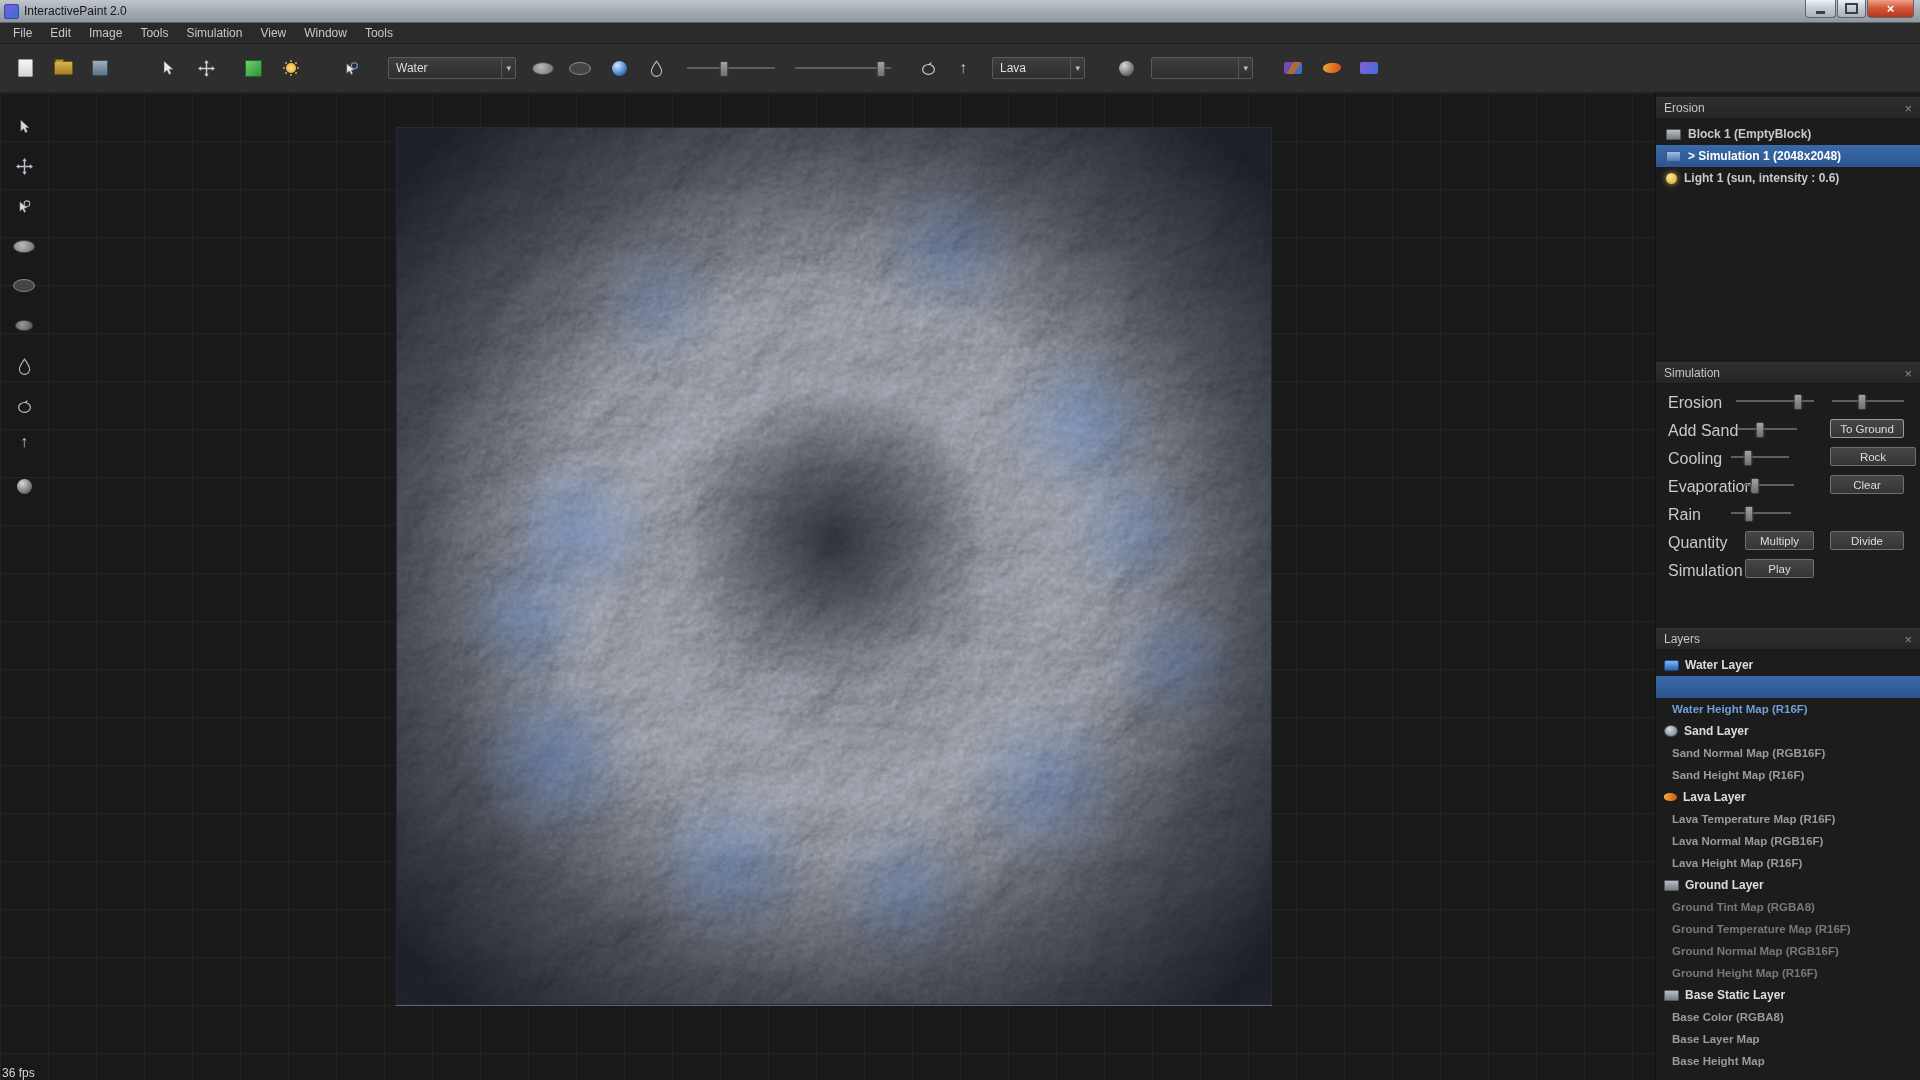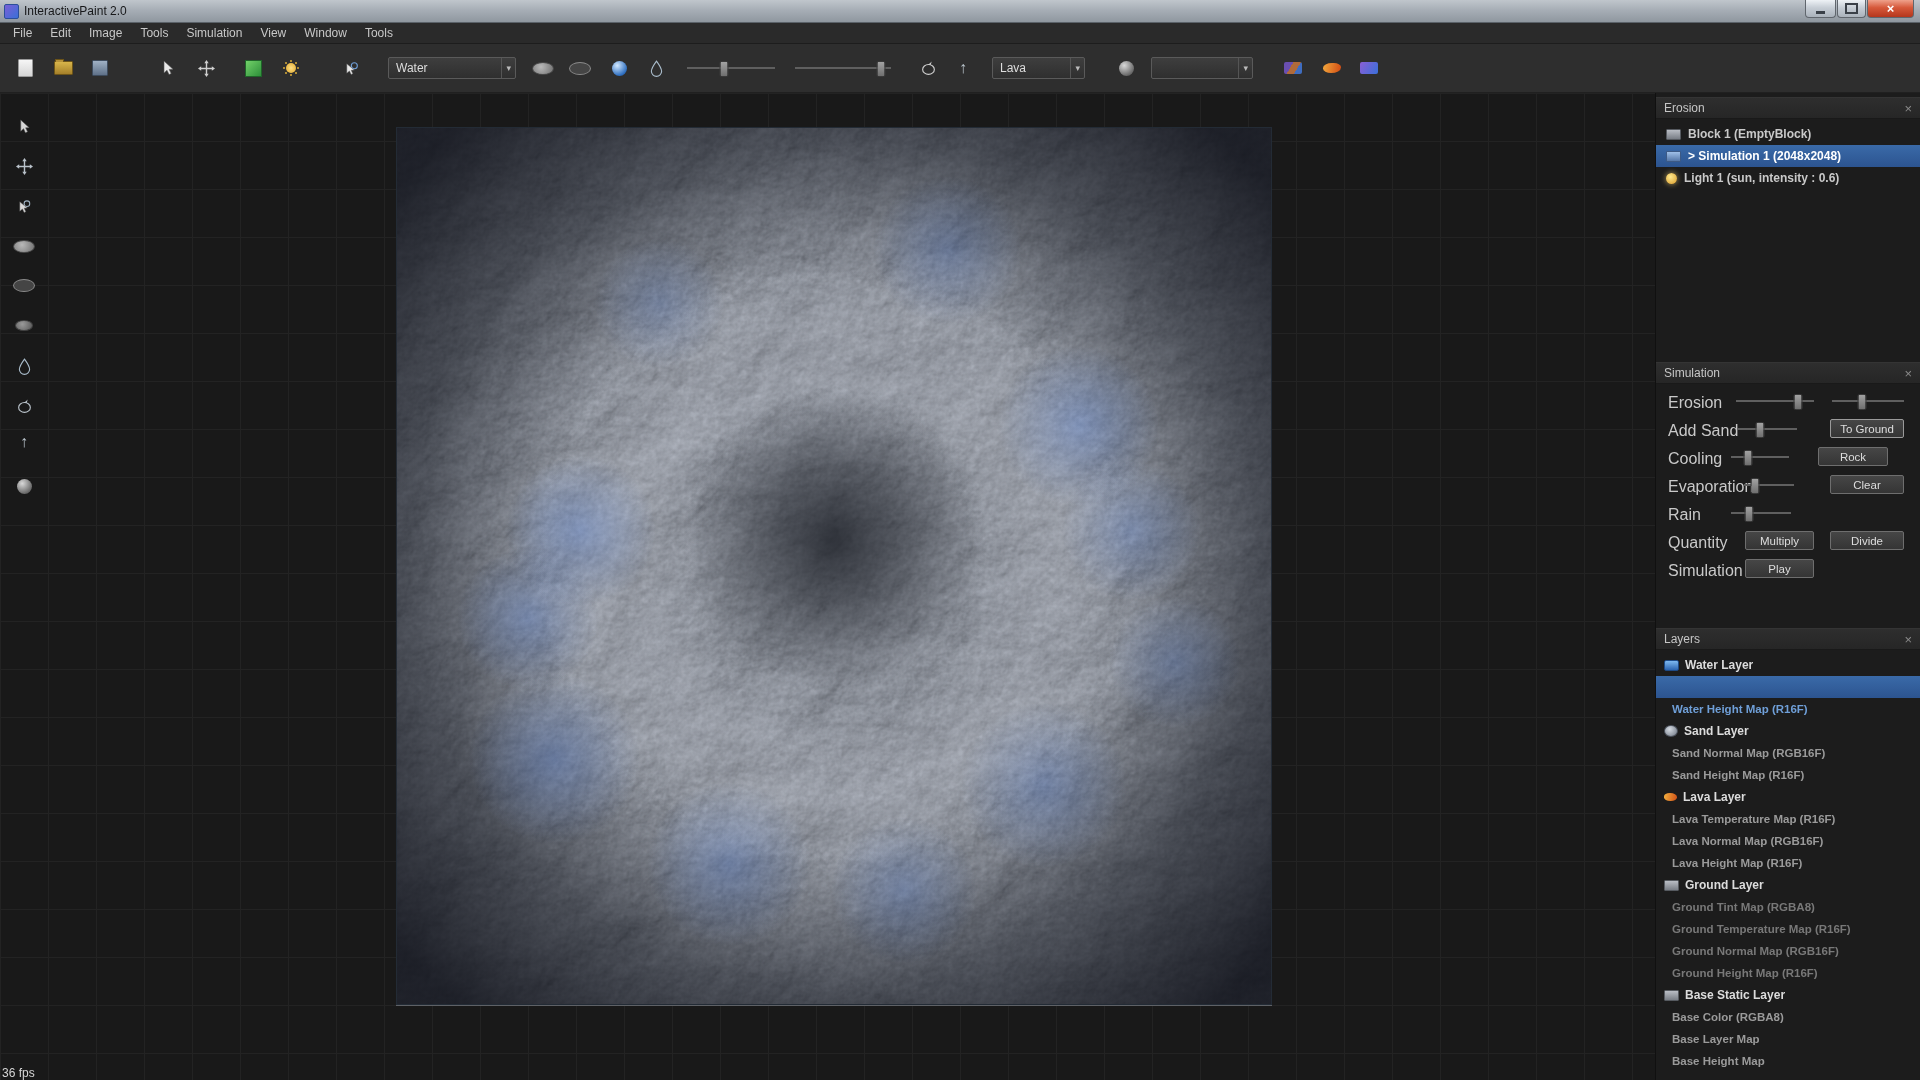--- a/index.html
+++ b/index.html
@@ -375,21 +375,21 @@
           </div>
         <div class="btn hl" style="left:174px;width:74px">To Ground</div>
       </div>
 
       <div class="sim-row" style="top:350px">
         <span class="sim-label">Cooling</span>
         <div class="slider abs" style="left:75px;width:58px">
             <div class="track"></div>
             <div class="thumb" style="left:30%"></div>
           </div>
-        <div class="btn" style="left:162px;width:70px">Rock</div>
+        <div class="btn" style="left:174px;width:86px">Rock</div>
       </div>
 
       <div class="sim-row" style="top:378px">
         <span class="sim-label">Evaporation</span>
         <div class="slider abs" style="left:88px;width:50px">
             <div class="track"></div>
             <div class="thumb" style="left:22%"></div>
           </div>
         <div class="btn" style="left:174px;width:74px">Clear</div>
       </div>

